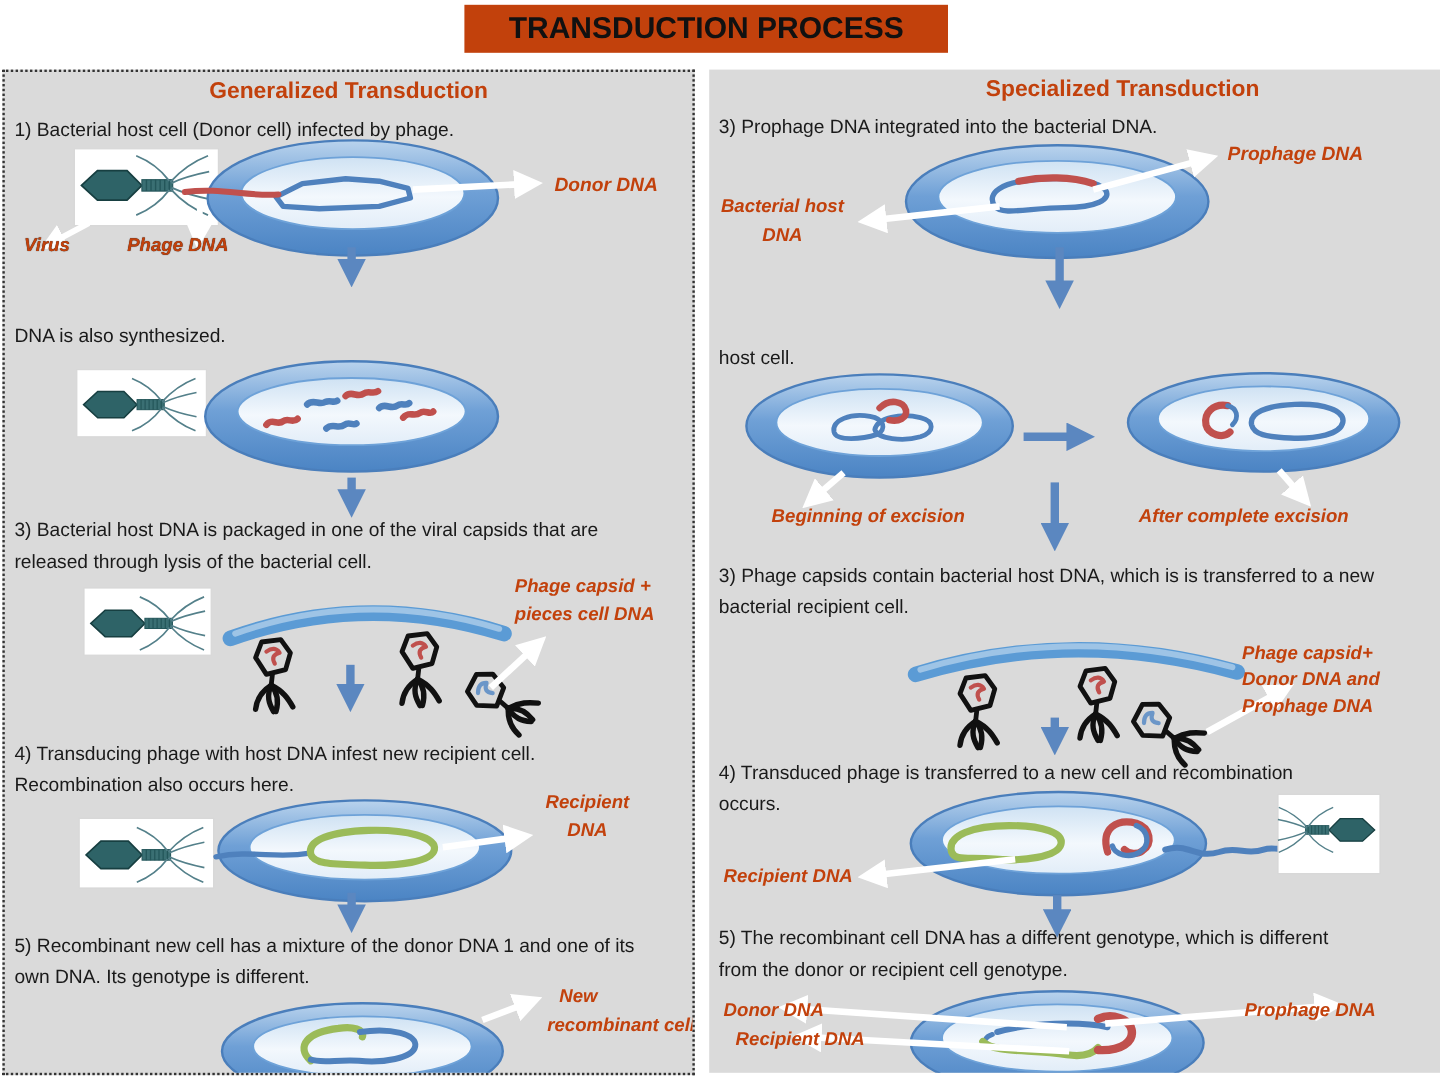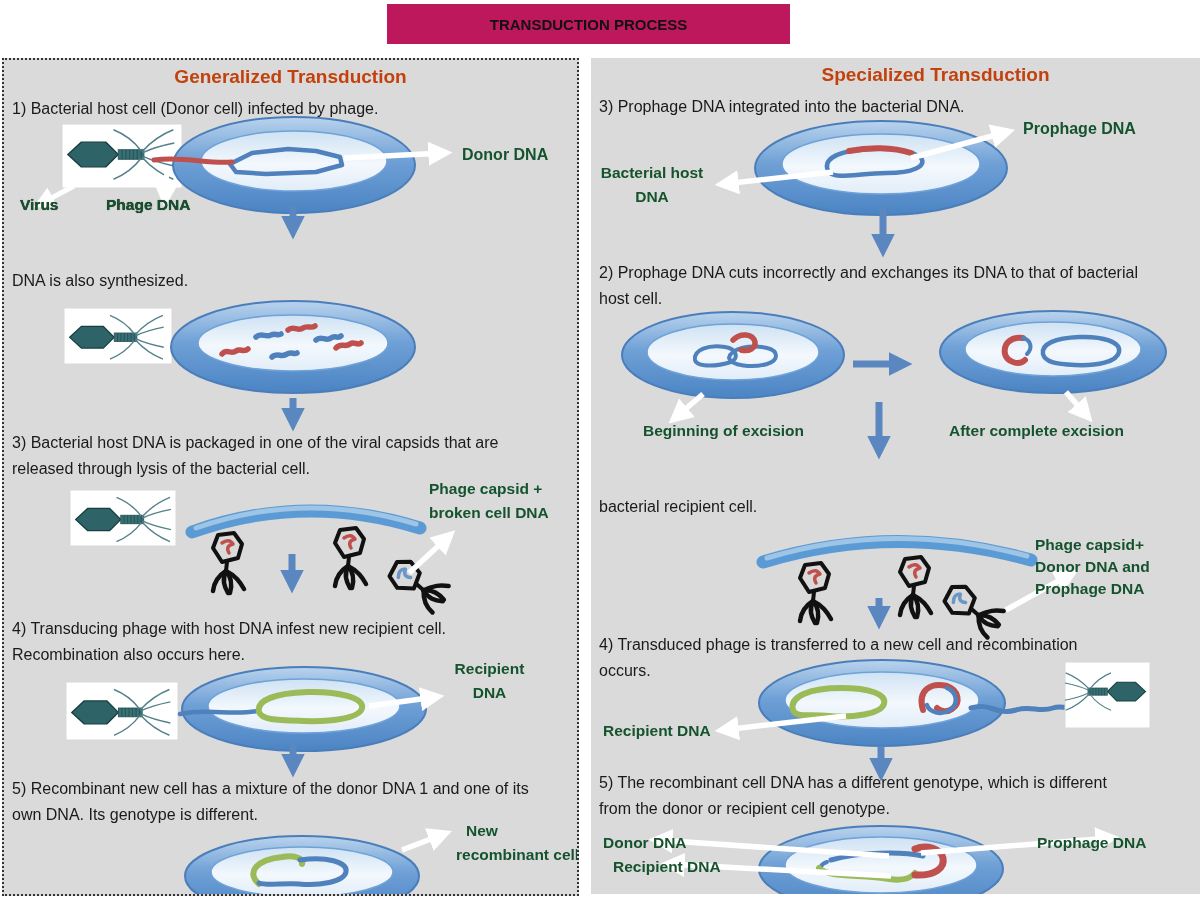--- a/index.html
+++ b/index.html
@@ -1,25 +1,25 @@
 <!DOCTYPE html>
 <html><head>
 <meta charset="utf-8">
 <style>
   *{margin:0;padding:0;box-sizing:border-box}
   html,body{width:1200px;height:900px}
   body{background:#fff;font-family:"Liberation Sans",sans-serif;position:relative;overflow:hidden;color:#1c1c1c}
-  .titlebox{position:absolute;left:387px;top:4px;width:403px;height:40px;background:#be185d;
-            display:flex;align-items:center;justify-content:center;font-weight:bold;font-size:15px;color:#111}
+  .titlebox{position:absolute;left:387px;top:4px;width:403px;height:40px;background:#c2410c;
+            display:flex;align-items:center;justify-content:center;font-weight:bold;font-size:25px;color:#111}
   .panel{position:absolute;background:#dadada;overflow:hidden}
   #leftPanel{left:2px;top:58px;width:577px;height:838px;border:2px dotted #333}
   #rightPanel{left:591px;top:58px;width:689px;height:836px}
   .heading{position:absolute;top:6px;left:0;right:0;text-align:center;font-weight:bold;font-size:19px;color:#c2410c}
   .step-line{position:absolute;font-size:16px;line-height:26px;white-space:nowrap;color:#1a1a1a}
-  .lbl{position:absolute;font-weight:bold;font-size:15.5px;white-space:nowrap;color:#14532d}
+  .lbl{position:absolute;font-style:italic;font-weight:bold;font-size:15.5px;white-space:nowrap;color:#c2410c}
   .lbl.heavy{text-shadow:0 0 .7px #000}
   .gfx{position:absolute}
   svg{display:block;overflow:visible}
   .ctr{text-align:center}
 </style>
 </head>
 <body>
 
 <svg width="0" height="0" style="position:absolute" aria-hidden="true">
   <defs>
@@ -126,21 +126,21 @@
     <use href="#rphage" transform="translate(70,16) scale(0.85)"></use>
     <path d="M188,54 Q300,14 416,50" fill="none" stroke="#5b9bd5" stroke-width="13" stroke-linecap="round"></path>
     <path d="M192,50 Q300,12 412,46" fill="none" stroke="#9ec4e6" stroke-width="5" stroke-linecap="round"></path>
     <use href="#sphage" transform="translate(200,54)" style="color:#c0504d"></use>
     <use href="#sphage" transform="translate(322,49)" style="color:#c0504d"></use>
     <use href="#sphage" transform="translate(375,108) rotate(-55)" style="color:#6b96c8"></use>
     <line x1="405" y1="95" x2="445" y2="58" stroke="#fff" stroke-width="5.5" marker-end="url(#mWhite)"></line>
     <line x1="288" y1="76" x2="288" y2="106" stroke="#5b87c0" stroke-width="7" marker-end="url(#mBlue)"></line>
   </svg>
   <div class="lbl" style="left:425px;top:420px">Phage capsid +</div>
-  <div class="lbl" style="left:425px;top:444px">broken cell DNA</div>
+  <div class="lbl" style="left:425px;top:444px">pieces cell DNA</div>
 
   <div class="step-line" style="left:8px;top:556px">4) Transducing phage with host DNA infest new recipient  cell.</div>
   <div class="step-line" style="left:8px;top:582px">Recombination also occurs here.</div>
 
   <svg class="gfx" style="left:0;top:598px" width="573" height="96">
     <rect x="62" y="24" width="112" height="58" fill="#fff" stroke="#d8d8d8"></rect>
     <use href="#rphage" transform="translate(66,28) scale(0.88)"></use>
     <ellipse cx="300" cy="51" rx="122" ry="42" fill="url(#cellGrad)" stroke="#4a7ebb" stroke-width="2"></ellipse>
     <ellipse cx="300" cy="48" rx="96" ry="27" fill="url(#innerGrad)" stroke="#6ea2d8" stroke-width="1.5"></ellipse>
     <path d="M176,56 C206,50 226,58 254,53" fill="none" stroke="#4f81bd" stroke-width="4.5" stroke-linecap="round"></path>
@@ -182,21 +182,20 @@
     <line x1="242" y1="62" x2="132" y2="74" stroke="#fff" stroke-width="5.5" marker-end="url(#mWhite)"></line>
   </svg>
   <div class="lbl" style="left:432px;top:62px;font-size:16px">Prophage DNA</div>
   <div class="lbl ctr" style="left:6px;top:106px;width:110px">Bacterial host</div>
   <div class="lbl ctr" style="left:6px;top:130px;width:110px">DNA</div>
 
   <svg class="dstem" style="position:absolute;left:281px;top:148px" width="22" height="56">
     <line x1="11" y1="0" x2="11" y2="42" stroke="#5b87c0" stroke-width="7" marker-end="url(#mBlue)"></line>
   </svg>
 
-  <div class="step-line" style="left:8px;top:202px">2)  Prophage DNA cuts incorrectly and exchanges its DNA to that of bacterial</div>
   <div class="step-line" style="left:8px;top:228px">host cell.</div>
 
   <svg class="gfx" style="left:0;top:252px" width="599" height="120">
     <ellipse cx="142" cy="45" rx="111" ry="43" fill="url(#cellGrad)" stroke="#4a7ebb" stroke-width="2"></ellipse>
     <ellipse cx="142" cy="42" rx="86" ry="28" fill="url(#innerGrad)" stroke="#6ea2d8" stroke-width="1.5"></ellipse>
     <path d="M104,50 C102,40 118,34 134,37 C146,39 148,48 140,52 C128,56 106,58 104,50 Z" fill="none" stroke="#4f81bd" stroke-width="4" stroke-linejoin="round"></path>
     <path d="M138,48 C140,38 160,34 176,38 C188,41 188,50 176,54 C162,58 140,56 138,48 Z" fill="none" stroke="#4f81bd" stroke-width="4" stroke-linejoin="round"></path>
     <path d="M142,30 C150,22 162,24 164,32 C165,38 158,42 150,40" fill="none" stroke="#c0504d" stroke-width="5.5" stroke-linecap="round"></path>
     <ellipse cx="462" cy="42" rx="113" ry="41" fill="url(#cellGrad)" stroke="#4a7ebb" stroke-width="2"></ellipse>
     <ellipse cx="462" cy="39" rx="88" ry="27" fill="url(#innerGrad)" stroke="#6ea2d8" stroke-width="1.5"></ellipse>
@@ -207,20 +206,21 @@
     <line x1="112" y1="84" x2="84" y2="108" stroke="#fff" stroke-width="5.5" marker-end="url(#mWhite)"></line>
     <line x1="475" y1="82" x2="496" y2="106" stroke="#fff" stroke-width="5.5" marker-end="url(#mWhite)"></line>
   </svg>
   <div class="lbl" style="left:52px;top:364px">Beginning of excision</div>
   <div class="lbl" style="left:358px;top:364px">After complete excision</div>
 
   <svg class="dstem" style="position:absolute;left:277px;top:344px" width="22" height="62">
     <line x1="11" y1="0" x2="11" y2="48" stroke="#5b87c0" stroke-width="7" marker-end="url(#mBlue)"></line>
   </svg>
 
+  <div class="step-line" style="left:8px;top:410px">3) Phage capsids contain bacterial host DNA, which is is transferred to a new</div>
   <div class="step-line" style="left:8px;top:436px">bacterial recipient cell.</div>
 
   <svg class="gfx" style="left:0;top:458px" width="599" height="122">
     <path d="M172,46 Q303,6 440,44" fill="none" stroke="#5b9bd5" stroke-width="13" stroke-linecap="round"></path>
     <path d="M176,42 Q303,4 436,40" fill="none" stroke="#9ec4e6" stroke-width="5" stroke-linecap="round"></path>
     <use href="#sphage" transform="translate(200,46)" style="color:#c0504d"></use>
     <use href="#sphage" transform="translate(300,40)" style="color:#c0504d"></use>
     <use href="#sphage" transform="translate(343,95) rotate(-55)" style="color:#6b96c8"></use>
     <line x1="415" y1="94" x2="480" y2="58" stroke="#fff" stroke-width="5.5" marker-end="url(#mWhite)"></line>
     <line x1="288" y1="82" x2="288" y2="104" stroke="#5b87c0" stroke-width="7" marker-end="url(#mBlue)"></line>

